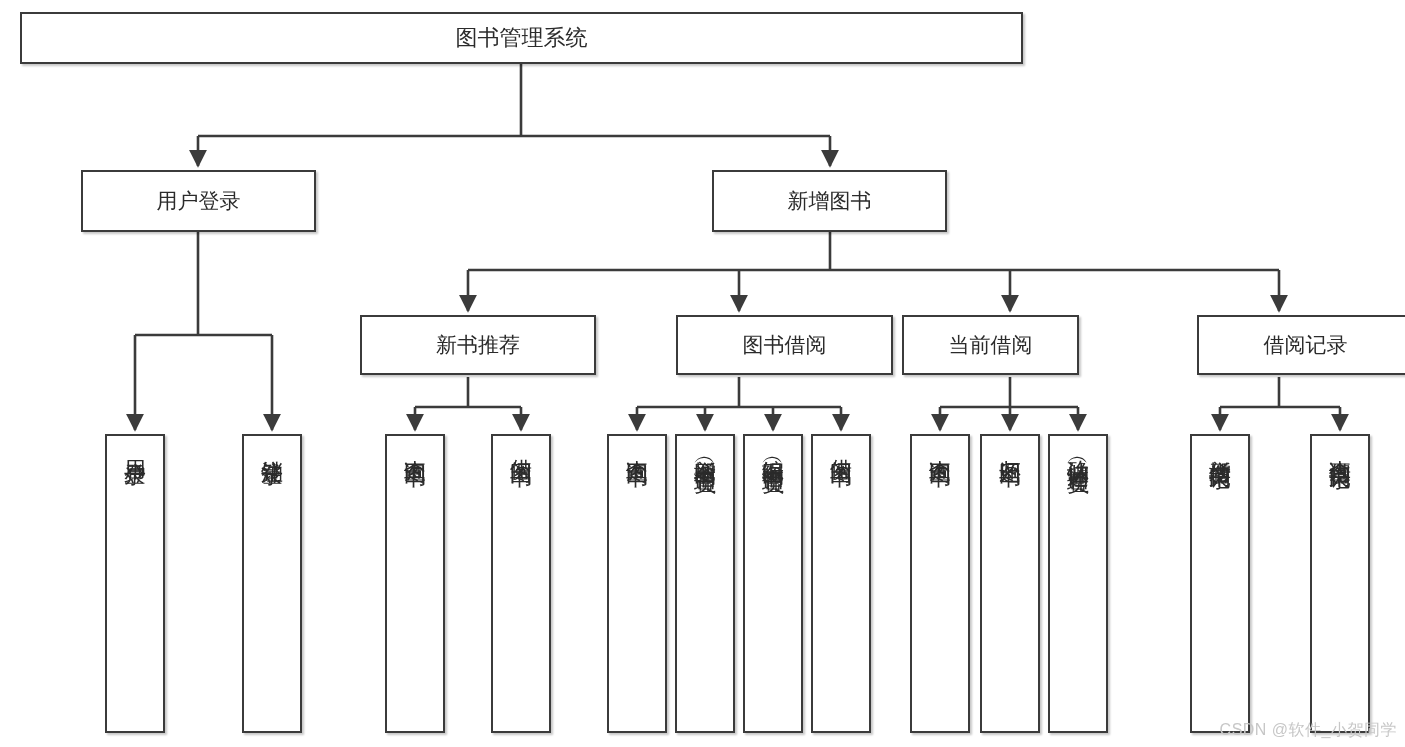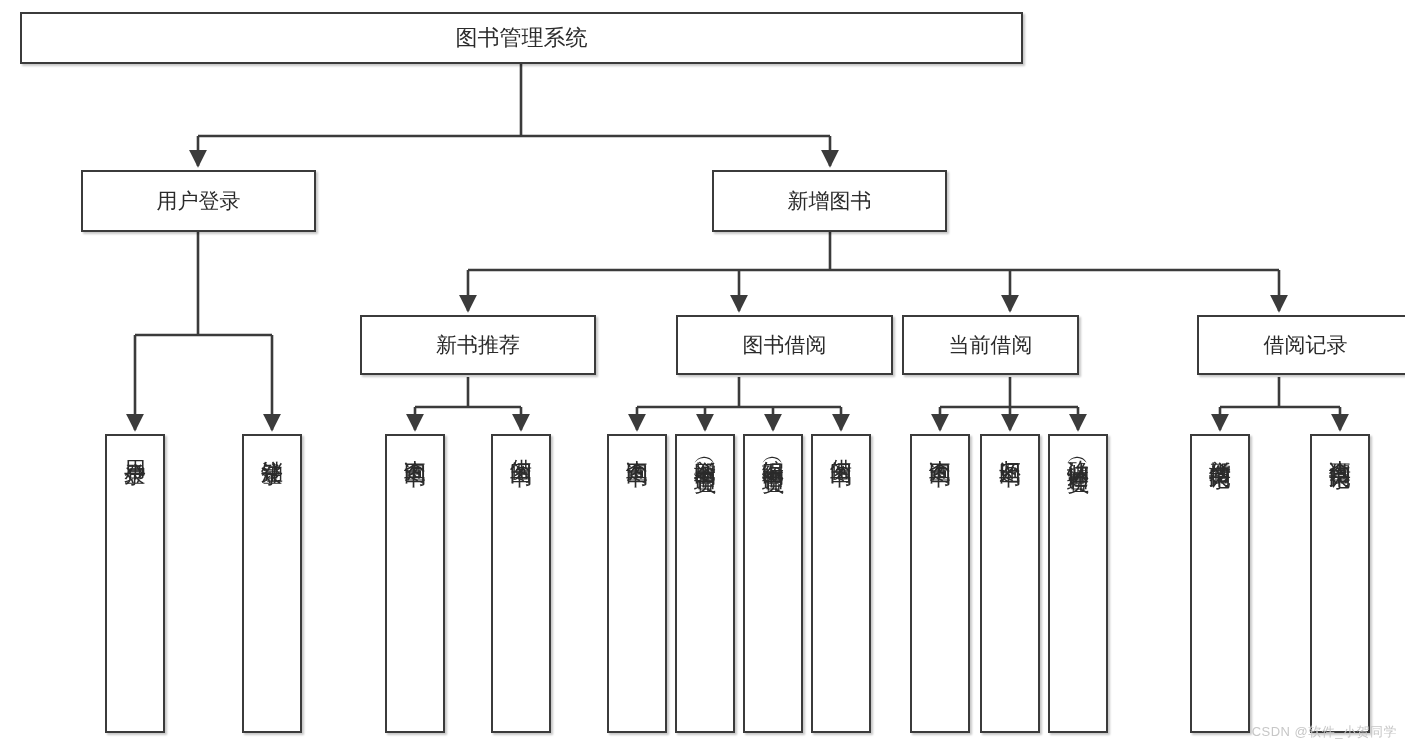--- a/index.html
+++ b/index.html
@@ -58,21 +58,21 @@
     text-orientation: upright;
     font-size: 22px;
     letter-spacing: 2px;
     line-height: 1;
     white-space: pre;
   }
   .watermark {
     position: absolute;
     right: 8px;
     bottom: 6px;
-    font-size: 13px;
+    font-size: 16px;
     color: #c7c7c7;
     letter-spacing: 0.5px;
     z-index: 5;
     white-space: nowrap;
   }
 </style>
 </head>
 <body>
 
 <div id="canvas">

